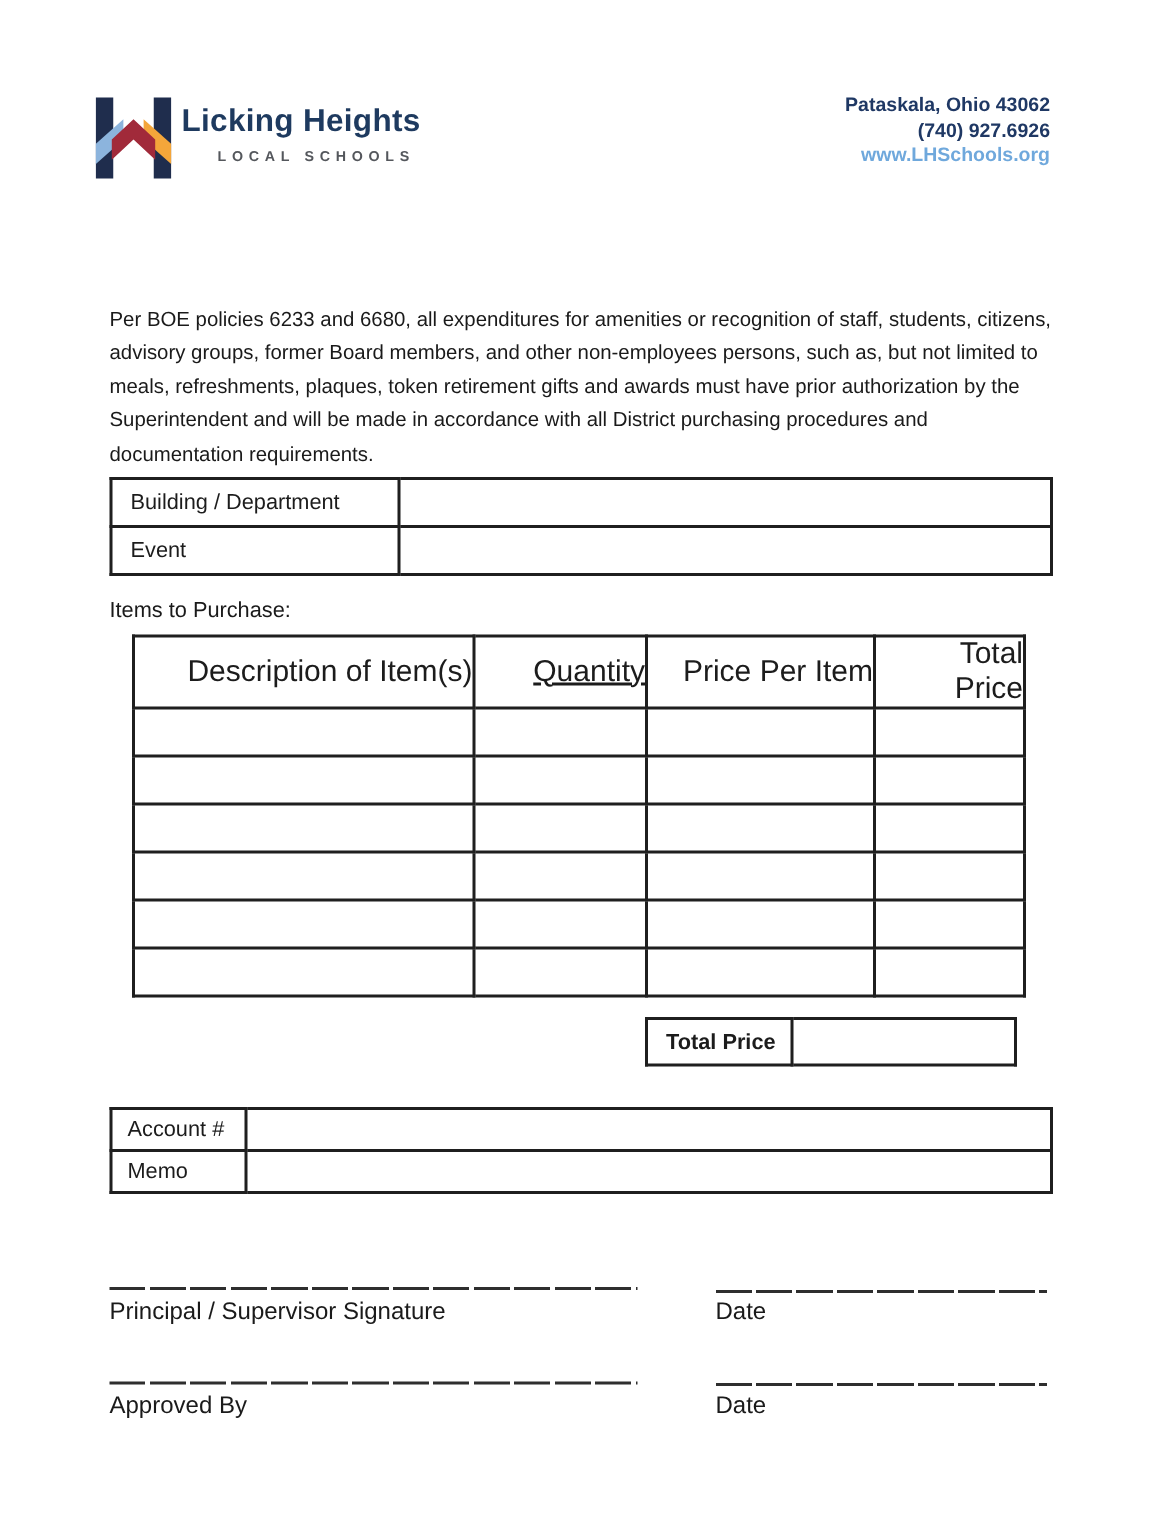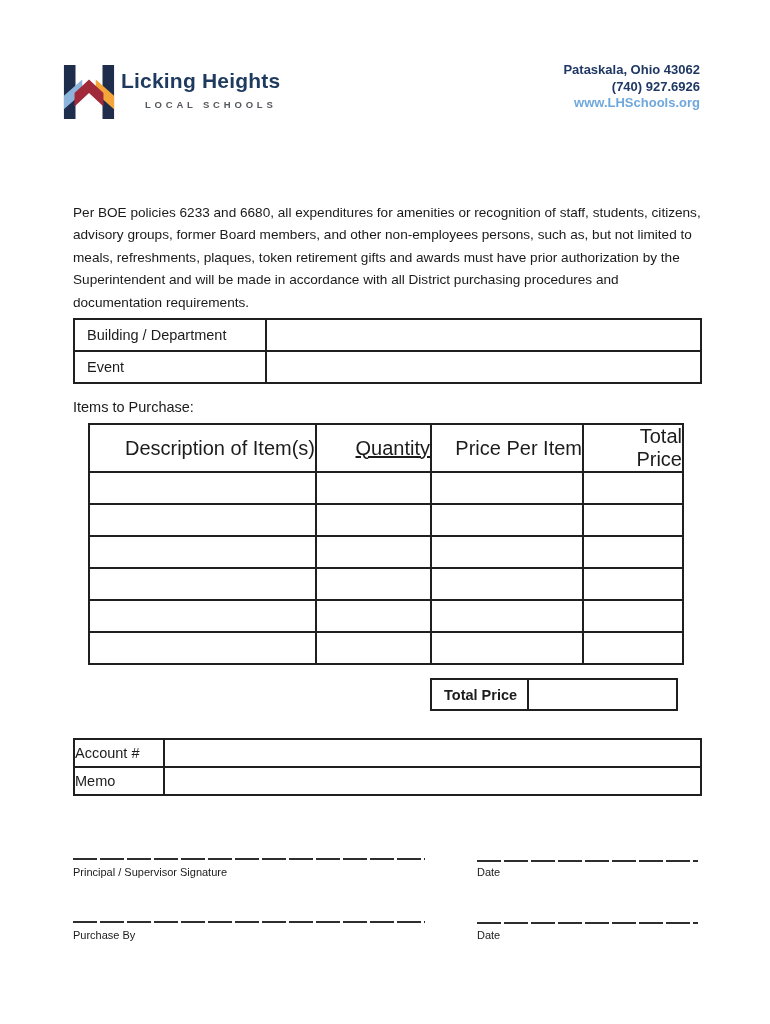--- a/index.html
+++ b/index.html
@@ -67,28 +67,28 @@
   .col-qty  { width: 115px; text-decoration: underline; }
   .col-ppi  { width: 152px; }
   .col-tot  { width: 100px; }
 
   .total-table { left: 430px; top: 678px; width: 248px; }
   .total-table td { height: 31px; font-size: 14.5px; }
   .total-table td.lbl { width: 97px; padding-left: 12px; font-weight: bold; }
 
   .account-table { left: 73px; top: 738px; width: 629px; }
   .account-table td { height: 28px; font-size: 14.5px; }
-  .account-table td.lbl { width: 90px; }
+  .account-table td.lbl { width: 90px; padding-left: 10px; }
 
   
   .sig-line {
     height: 2px;
     background: repeating-linear-gradient(90deg, #2e2e2e 0 24px, rgba(0,0,0,0) 24px 27px);
   }
-  .sig-label { font-size: 11px; color: #1a1a1a; }
+  .sig-label { font-size: 16px; color: #1a1a1a; }
   .sig1-line  { left: 73px;  top: 858px; width: 352px; }
   .date1-line { left: 477px; top: 860px; width: 221px; }
   .sig1-label  { left: 73px;  top: 866px; }
   .date1-label { left: 477px; top: 866px; }
   .sig2-line  { left: 73px;  top: 921px; width: 352px; }
   .date2-line { left: 477px; top: 922px; width: 221px; }
   .sig2-label  { left: 73px;  top: 929px; }
   .date2-label { left: 477px; top: 929px; }
 </style>
 </head>
@@ -200,16 +200,16 @@
   </tbody>
     </table>
 
   <div class="abs sig-line sig1-line"></div>
   <div class="abs sig-line date1-line"></div>
   <div class="abs sig-label sig1-label">Principal / Supervisor Signature</div>
   <div class="abs sig-label date1-label">Date</div>
 
   <div class="abs sig-line sig2-line"></div>
   <div class="abs sig-line date2-line"></div>
-  <div class="abs sig-label sig2-label">Purchase By</div>
+  <div class="abs sig-label sig2-label">Approved By</div>
   <div class="abs sig-label date2-label">Date</div>
 
 </div>
 
 </body></html>

